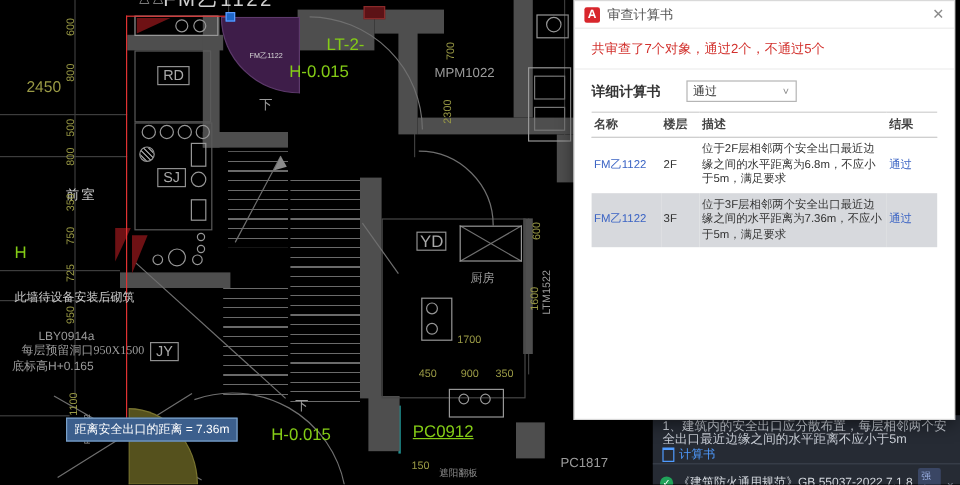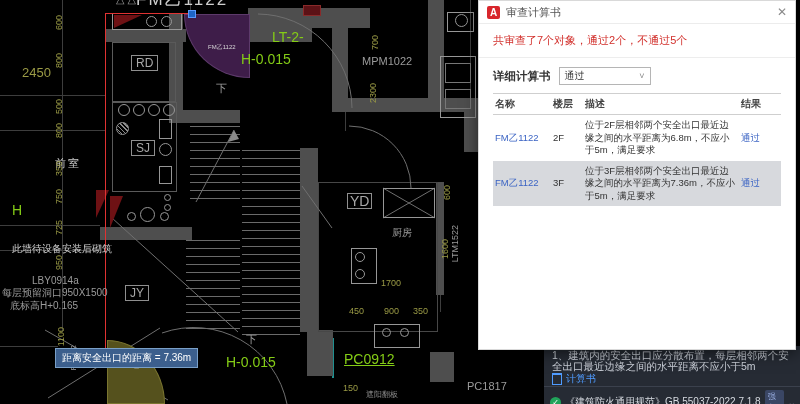--- a/index.html
+++ b/index.html
@@ -52,21 +52,21 @@
   #logo{width:13px;height:13px;background:#d8262c;color:#fff;font-size:10px;font-weight:bold;
     display:flex;align-items:center;justify-content:center;border-radius:2px;flex:0 0 auto;}
   #dlg-title{font-size:11px;color:#555;margin-left:6px;}
   #dlg-close{margin-left:auto;color:#8a8a8a;font-size:12px;}
   #summary{color:#d2302c;font-size:11px;padding:9px 14px 9px;border-bottom:1px solid #ededed;}
   #basis{padding:8px 14px 0;}
   #basis-h{font-weight:bold;font-size:11.5px;color:#333;}
   #reg{font-size:10.5px;color:#444;margin-top:6px;}
   #reg-body{font-size:9.5px;color:#999;margin-top:6px;line-height:1.55;}
   #hr1{border-top:1px solid #ededed;margin-top:10px;}
-  #detail-row{display:flex;align-items:center;gap:8px;padding:9px 14px 6px;}
+  #detail-row{display:flex;align-items:center;gap:21px;padding:9px 14px 6px;}
   #detail-label{font-weight:bold;font-size:11.5px;color:#333;}
   #filter{width:92px;height:18px;border:1px solid #b5b5b5;font-size:10px;color:#333;
     display:flex;align-items:center;justify-content:space-between;padding:0 5px;box-sizing:border-box;background:#fff;}
   #filter .chev{color:#888;font-size:9px;}
   table#results{width:calc(100% - 28px);margin:2px 14px;border-collapse:collapse;table-layout:fixed;
     font-size:9.5px;color:#333;}
   table#results thead td{border-top:1px solid #cfcfcf;border-bottom:1px solid #cfcfcf;
     padding:3px 2px;font-weight:bold;color:#444;font-size:10px;}
   table#results tbody td{padding:4px 2px;line-height:1.32;vertical-align:middle;}
   table#results .c-link{color:#3b64c4;}
@@ -185,21 +185,21 @@
     <div id="tooltip">距离安全出口的距离 = 7.36m</div>
   <div class="cl t-white-lg" style="left: 136px; top: -9px;">FM乙1122</div>
       <div class="cl t-gray-md" style="left: 116px; top: -6px;">△ △</div>
       <div class="cl t-gray-lg" style="left: 272px; top: 30px;">LT-2-</div>
       <div class="cl t-gray-lg" style="left: 241px; top: 52px;">H-0.015</div>
       <div class="cl t-gray-md" style="left: 362px; top: 56px;">MPM1022</div>
       <div class="cl t-white-md" style="left: 15px; top: 158px; margin-left: 40px;">前室</div>
       <div class="cl t-gray-lg" style="left: 12px; top: 203px;">H</div>
       <div class="cl t-white-sm" style="left: 12px; top: 244px;">此墙待设备安装后砌筑</div>
       <div class="cl t-gray-sm" style="left: 32px; top: 276px;">LBY0914a</div>
-      <div class="cl t-gray-sm" style="left: 2px; top: 288px;">每层预留洞口950X1500</div>
+      <div class="cl t-gray-sm" style="left: 18px; top: 288px; font-family: Liberation Serif, serif;">每层预留洞口950X1500</div>
       <div class="cl t-gray-sm" style="left: 10px; top: 301px;">底标高H+0.165</div>
       <div class="cl t-gray-sm" style="left: 392px; top: 228px;">厨房</div>
       <div class="cl t-gray-md" style="left: 216px; top: 83px;">下</div>
       <div class="cl t-gray-md" style="left: 246px; top: 334px;">下</div>
       <div class="cl t-gray-lg" style="left: 226px; top: 355px;">H-0.015</div>
       <div class="cl t-gray-lg" style="left: 344px; top: 352px; text-decoration: underline;">PC0912</div>
       <div class="cl t-gray-md" style="left: 467px; top: 381px;">PC1817</div>
       <div class="cl t-gray-xs" style="left: 366px; top: 391px;">遮阳翻板</div>
       <div class="cl t-white-xxs" style="left: 208px; top: 44px;">FM乙1122</div>
       <div class="cl t-white-xxs" style="left: 125px; top: 363px;">FM乙1122</div>

